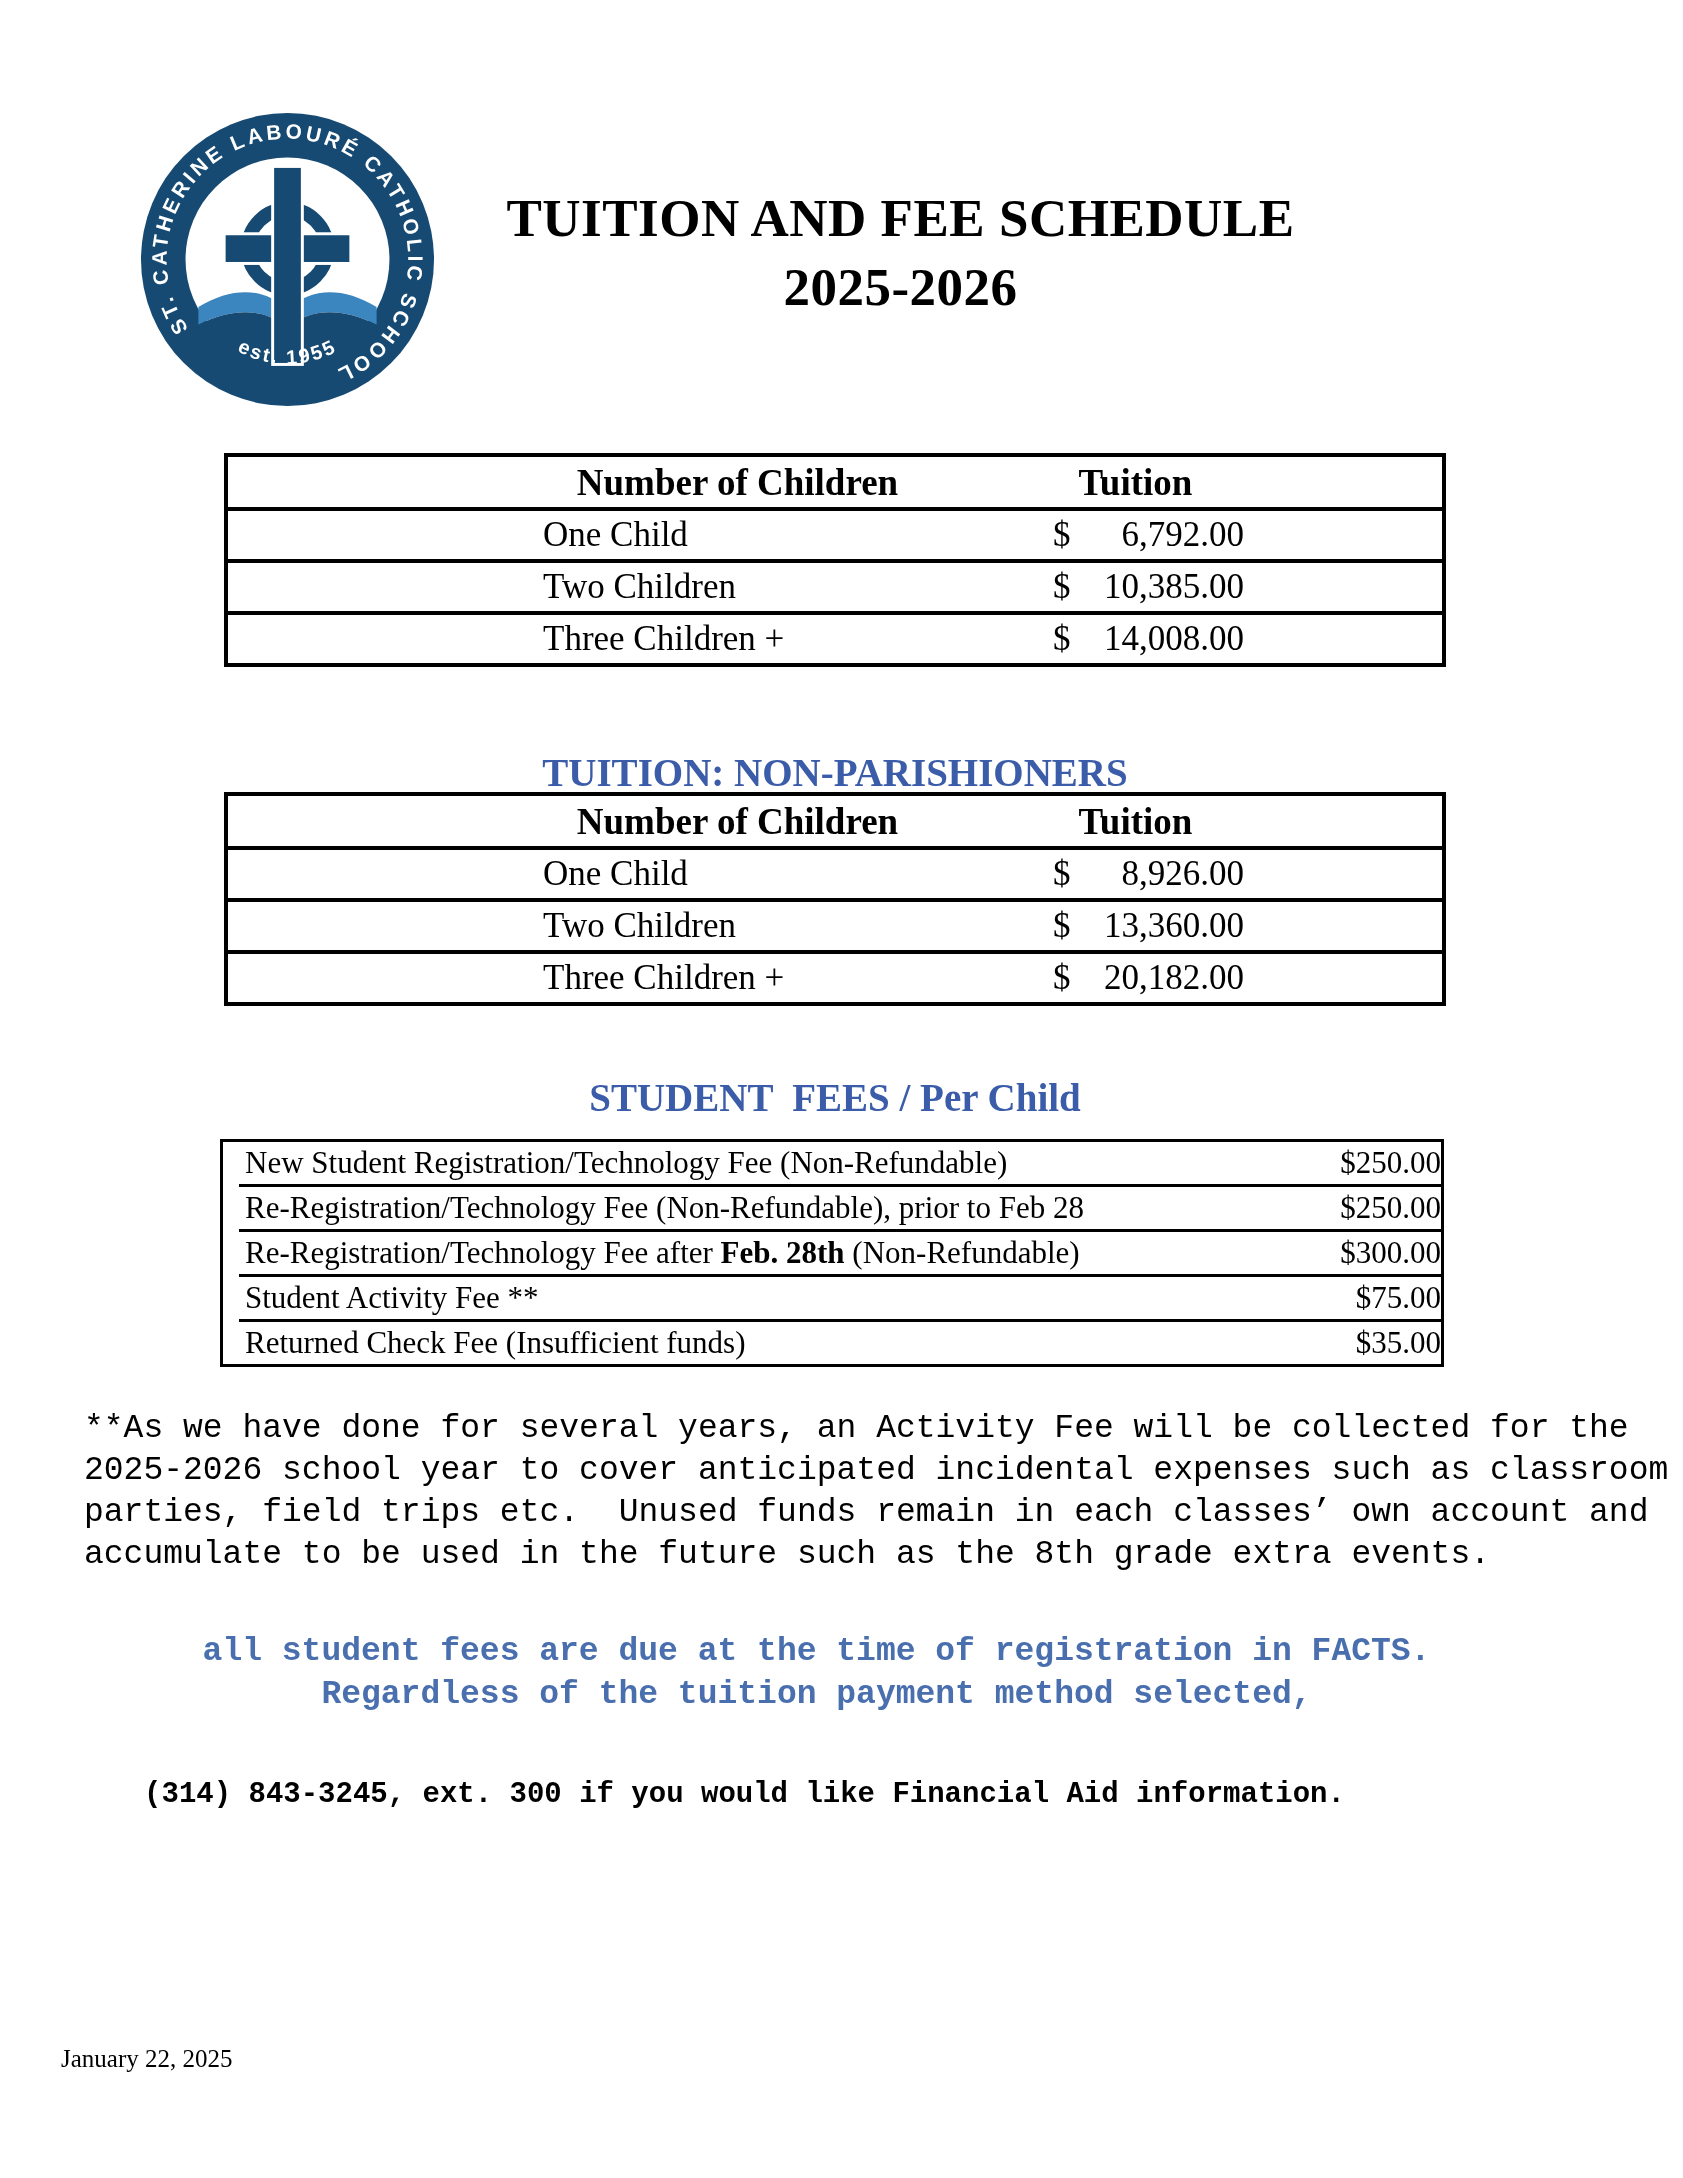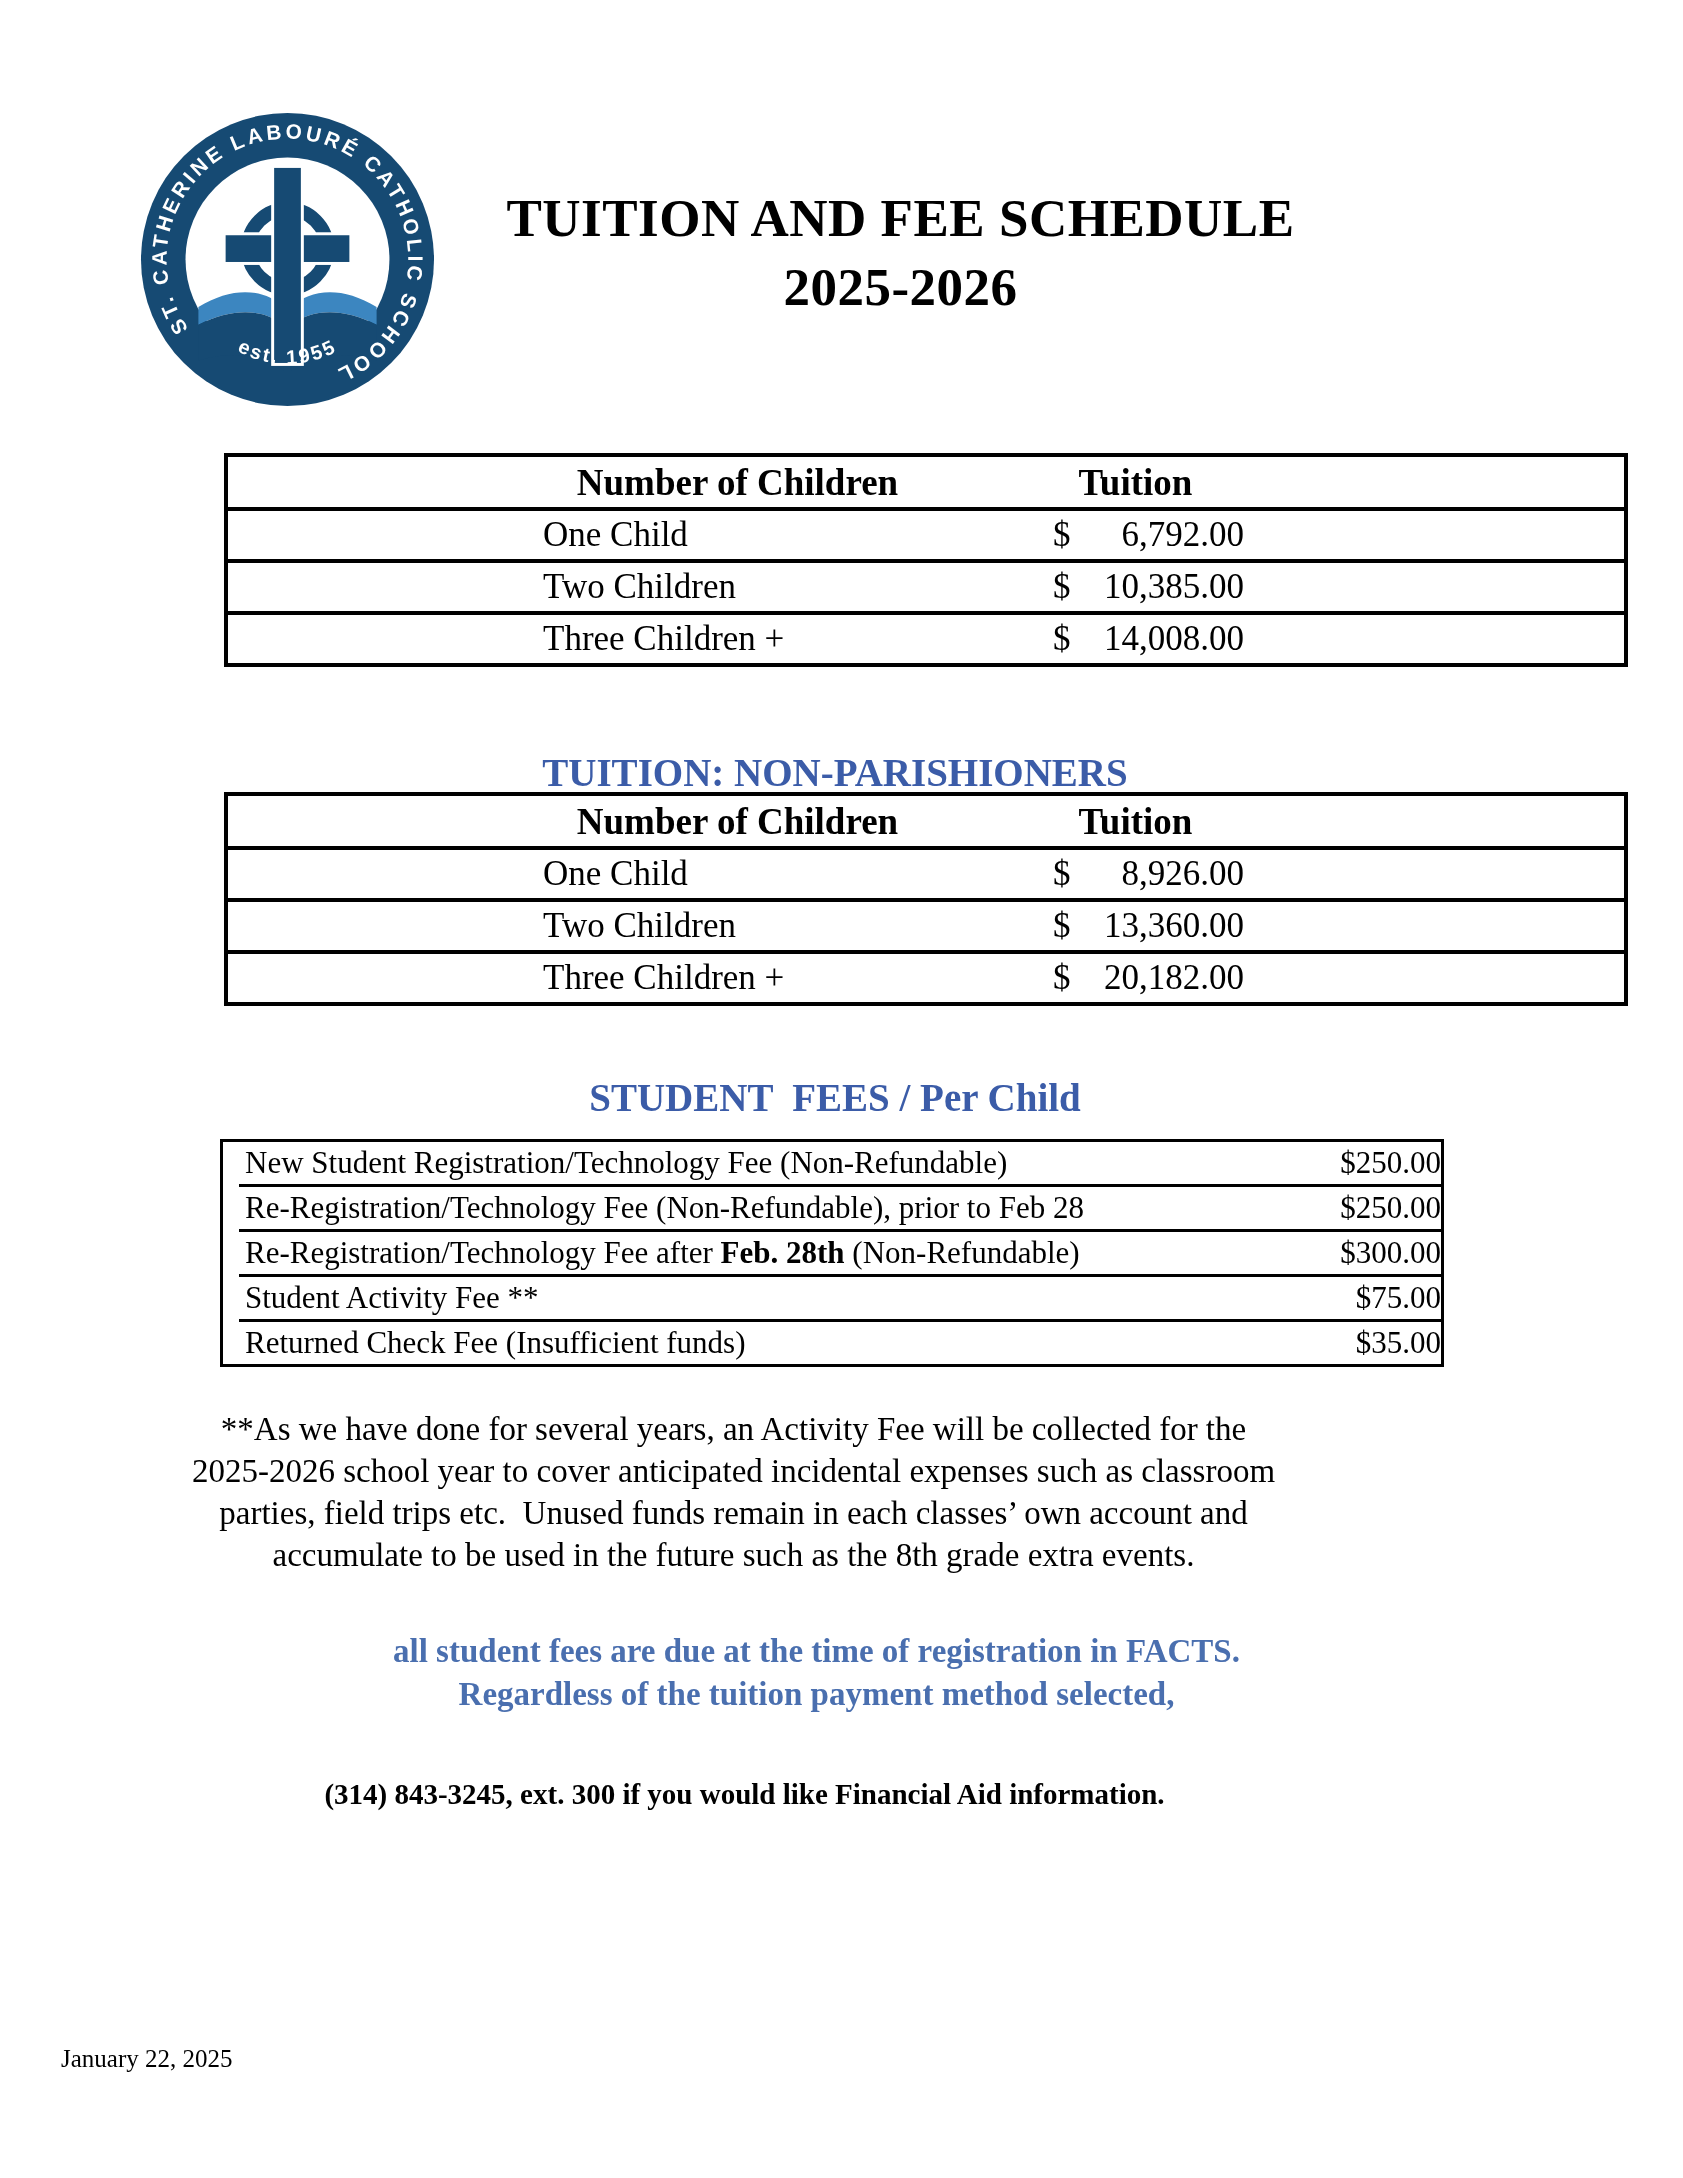--- a/index.html
+++ b/index.html
@@ -19,21 +19,21 @@
   
   .heading {
     position:absolute; left:224px; width:1222px; text-align:center;
     font-weight:bold; font-size:39px; color:var(--heading_blue); white-space:pre;
   }
   .h-registered { top:420px;margin-top:23px; }
   .h-non        { top:750px; }
   .h-fees       { top:1075px; }
   
   .ttable {
-    position:absolute; left:224px; width:1404px;
+    position:absolute; left:224px; width:1222px;
     border:4px solid #000; box-sizing:border-box; background:#fff;
   }
   .t-registered { top:453px; }
   .t-non        { top:792px; }
   .trow {
     display:grid; grid-template-columns:253px 513px 283px 1fr;
     align-items:center; height:48px; border-top:4px solid #000;
   }
   .trow.thead { height:50px; border-top:none; font-weight:bold; font-size:37px; }
   .trow .thc { text-align:center; }
@@ -49,21 +49,21 @@
   .frow {
     display:flex; justify-content:space-between; align-items:center;
     height:42px; border-top:3px solid #000; font-size:31px;margin-left:16px;
   }
   .frow:first-child { border-top:none; }
   .flabel { padding-left:6px; white-space:pre; }
   .flabel b { font-weight:bold; }
   .famount { }
   
   .lines { position:absolute; text-align:center; }
-  .lines .line { white-space:pre; }
+  .lines .line { white-space:pre;font-family:Liberation Mono, monospace; }
   .activity-note { left:84px; top:1408px; width:1299px; font-size:33px; line-height:42px; }
   .facts-note    { left:163px; top:1630px; width:1307px; font-size:33px; line-height:43px;
                    font-weight:bold; color:var(--notice_blue); }
   .contact-note  { left:84px; top:1774px; width:1321px; font-size:29px; line-height:41px;
                    font-weight:bold; }
   .footer-date   { position:absolute; left:61px; top:2045px; font-size:25px; }
   
   .ringtext { font-family:"Liberation Sans", sans-serif; font-weight:bold;
               fill:#fff; letter-spacing:2.5px; }
 </style>

